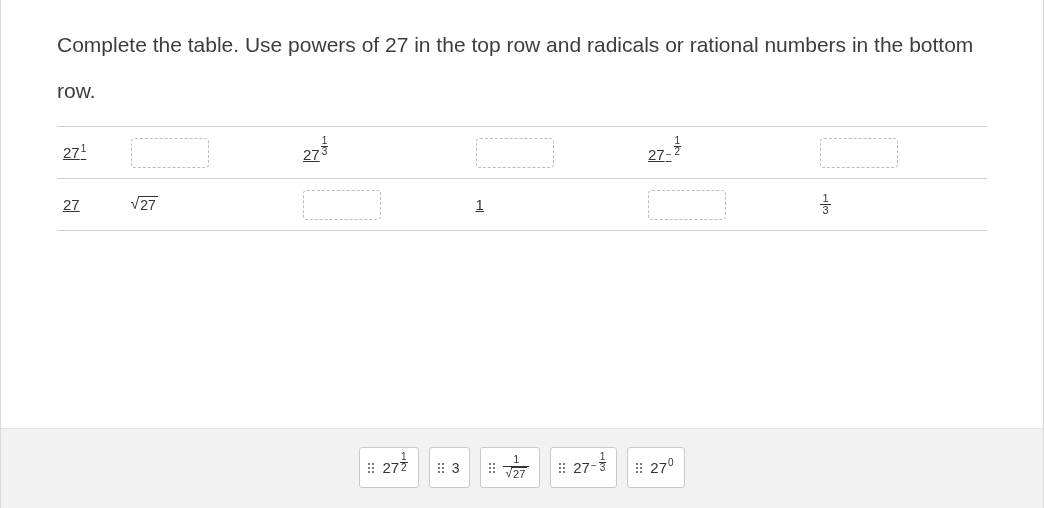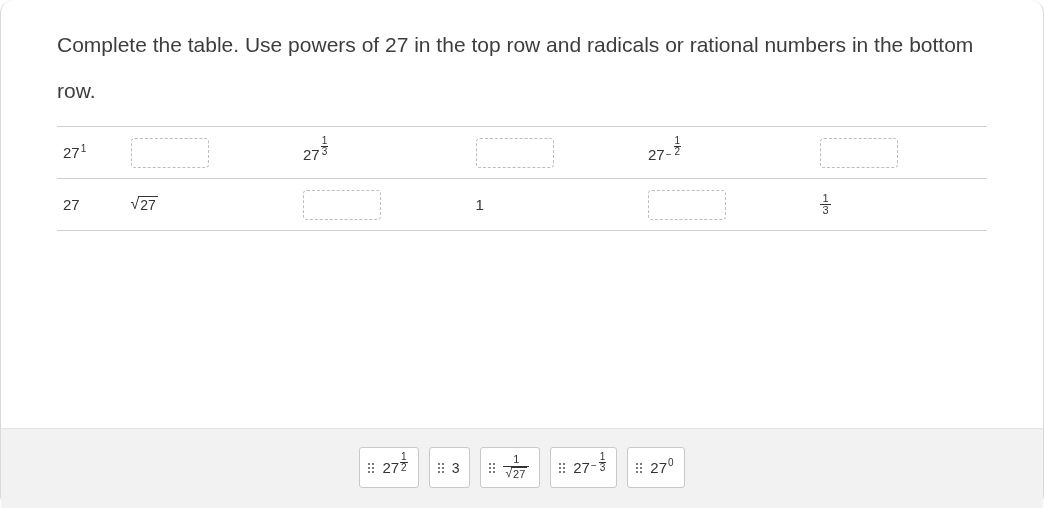--- a/index.html
+++ b/index.html
@@ -9,30 +9,30 @@
     background: #fff;
     color: #333;
   }
   .page {
     width: 1044px;
     height: 508px;
     position: relative;
     border-left: 1px solid #d9d9d9;
     border-right: 1px solid #d9d9d9;
     background: #fff;
-    border-radius: 13px;
   }
   .instructions {
     padding: 22px 56px 0 56px;
     font-size: 21px;
     line-height: 2.2;
     color: #3d3d3d;
   }
   .table-wrap {
     margin: 12px 56px 0 56px;
+    text-decoration: underline;
   }
   table.work {
     width: 100%;
     border-collapse: collapse;
   }
   table.work tr { }
   table.work td {
     border-top: 1px solid #cfcfcf;
     border-bottom: 1px solid #cfcfcf;
     padding: 10px 6px;

